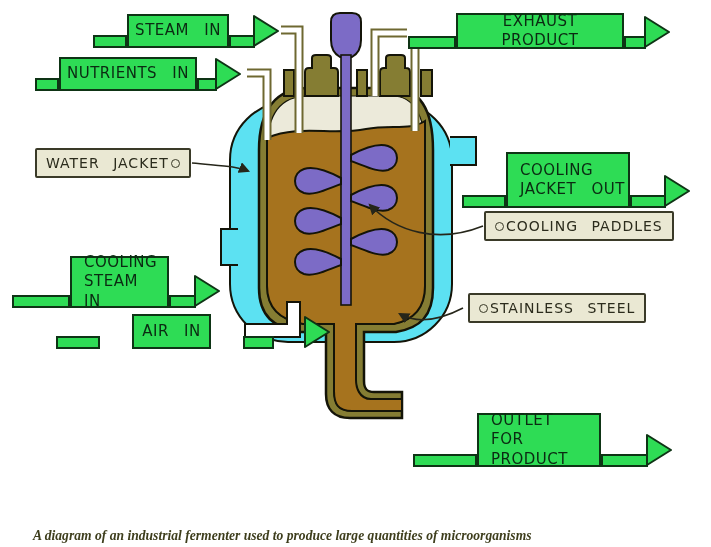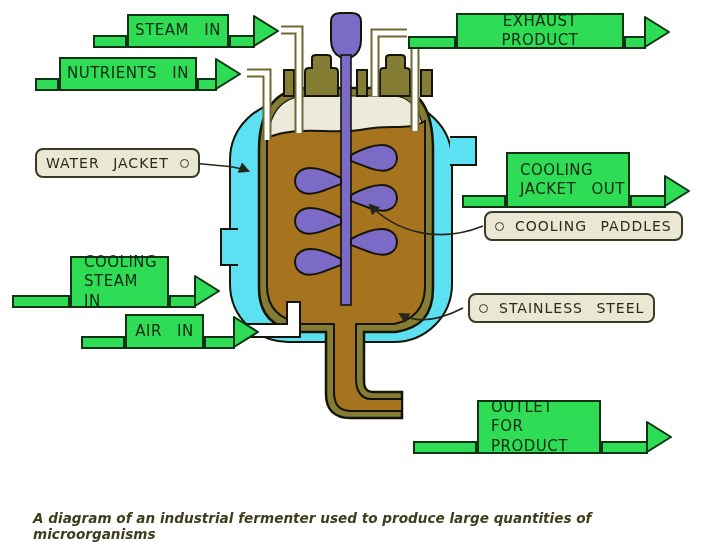--- a/index.html
+++ b/index.html
@@ -16,30 +16,30 @@
     background:var(--green);border:2.5px solid var(--gdark);box-sizing:border-box;
     display:flex;flex-direction:column;justify-content:center;
     color:#0B2A12;font-size:15px;letter-spacing:.5px;word-spacing:10px;line-height:1.3;
   }
   .fbox.center{align-items:center;text-align:center;}
   .fbox.left{align-items:flex-start;padding-left:12px;margin-top:29px;}
   .head{display:block;margin-left:-2px;}
   .head polygon{fill:var(--green);stroke:var(--gdark);stroke-width:2;stroke-linejoin:round;}
   
   .tag{
-    position:absolute;display:flex;align-items:center;gap:11px;white-space:nowrap;
-    background:var(--beige);border:2px solid var(--tborder);border-radius:8px;
+    position:absolute;display:flex;align-items:center;gap:2px;white-space:nowrap;
+    background:var(--beige);border:2px solid var(--tborder);border-radius:2px;
     height:30px;box-sizing:border-box;padding:0 9px;
     color:#2B2B1C;font-size:14px;letter-spacing:1px;word-spacing:8px;
   }
   .tag .pin{width:7px;height:7px;border:1.6px solid #3A3A28;border-radius:50%;background:var(--beige);flex:0 0 auto;}
   
   .caption{
-    position:absolute;left:33px;top:510px;width:660px;
-    color:#3E3E1D;font-size:13.6px;font-weight:bold;font-style:italic;letter-spacing:0px;
+    position:absolute;left:33px;top:528px;width:660px;
+    color:#3E3E1D;font-size:13.6px;font-weight:bold;font-style:italic;letter-spacing:0px;font-family:Liberation Serif, serif;
   }
 </style>
 </head>
 <body>
 
 <div class="stage">
 
   <svg class="art" width="711" height="547" viewBox="0 0 711 547">
     <defs>
       <marker id="ah" viewBox="0 0 10 10" refX="8" refY="5" markerWidth="7" markerHeight="7" orient="auto">
@@ -158,32 +158,32 @@
     <div class="fbox left" style="width:99px;height:52px">
       <span>COOLING</span>
       <span>STEAM IN</span>
     </div>
     <div class="shaft" style="width:27px"></div>
     <svg class="head" width="26" height="34" viewBox="0 0 26 34">
         <polygon points="1,2 25,17 1,32"></polygon>
       </svg>
   </div>
 
-  <div class="flow" style="left:81px;top:314px;">
+  <div class="flow" style="left:56px;top:314px;gap:32px;">
     <div class="shaft" style="width:44px"></div>
     <div class="fbox center" style="width:79px;height:35px">
       <span>AIR IN</span>
     </div>
     <div class="shaft" style="width:31px"></div>
     <svg class="head" width="26" height="34" viewBox="0 0 26 34">
         <polygon points="1,2 25,17 1,32"></polygon>
       </svg>
   </div>
 
-  <div class="flow" style="left:413px;top:371px;">
+  <div class="flow" style="left:413px;top:384px;">
     <div class="shaft" style="width:64px"></div>
     <div class="fbox left" style="width:124px;height:54px">
       <span>OUTLET FOR</span>
       <span>PRODUCT</span>
     </div>
     <div class="shaft" style="width:47px"></div>
     <svg class="head" width="26" height="34" viewBox="0 0 26 34">
         <polygon points="1,2 25,17 1,32"></polygon>
       </svg>
   </div>

